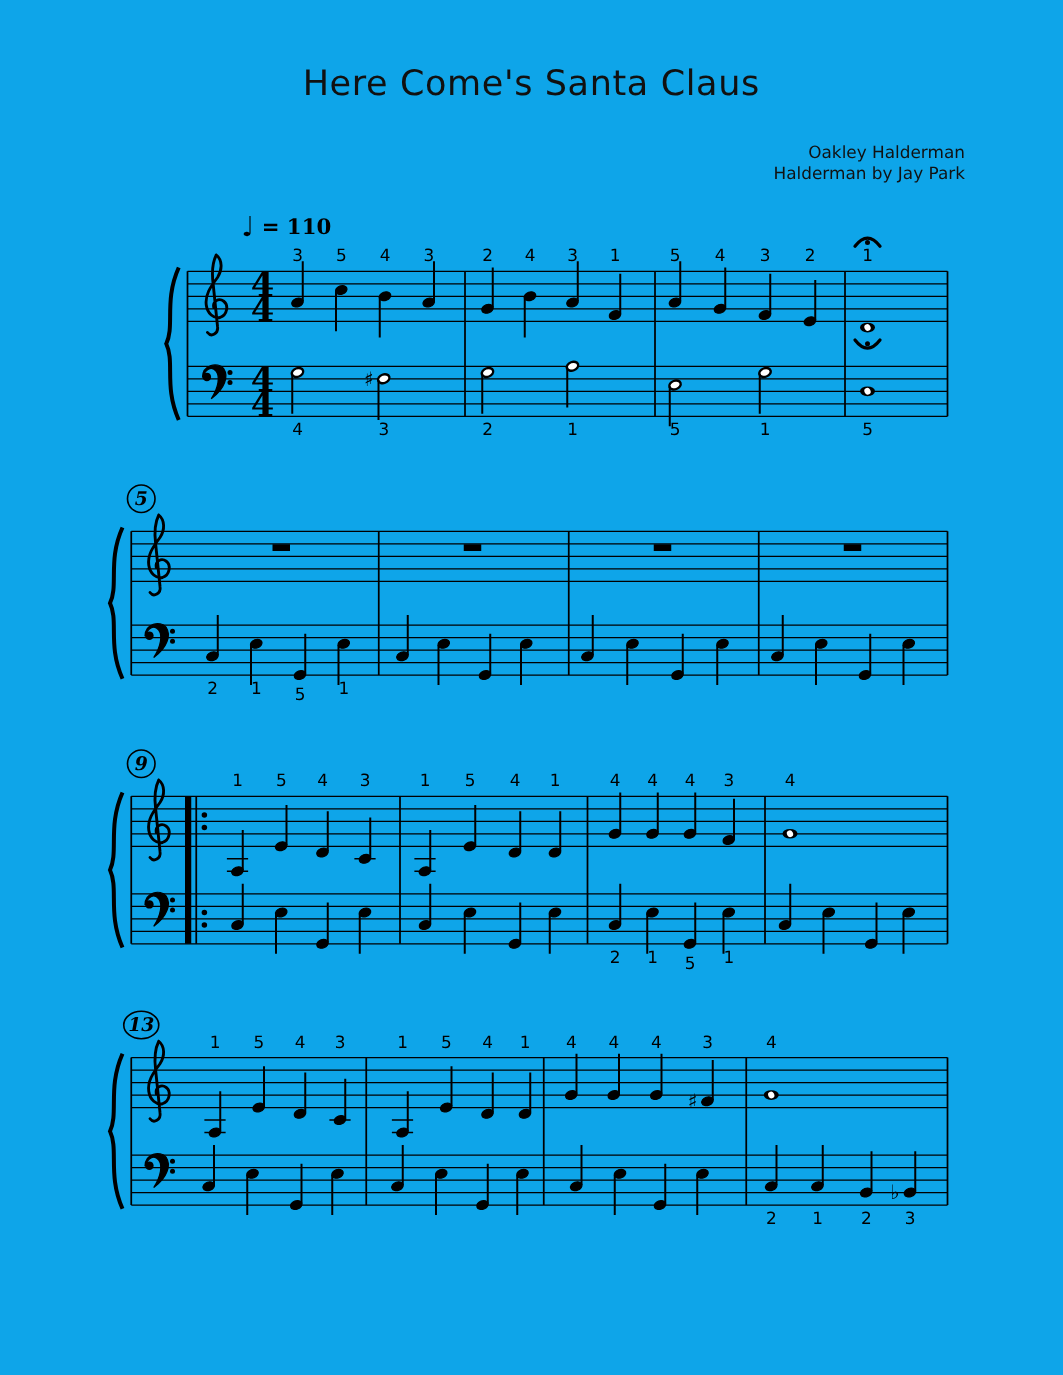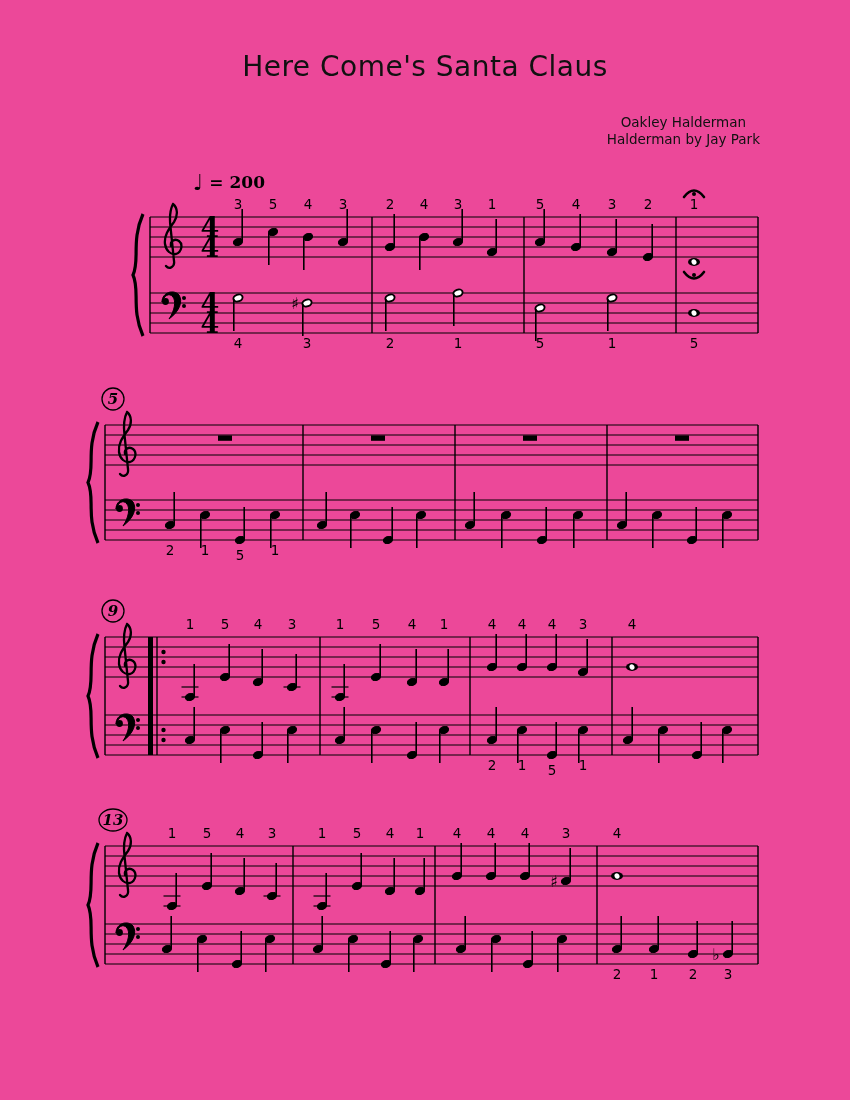--- a/index.html
+++ b/index.html
@@ -1,35 +1,35 @@
 <!DOCTYPE html>
 <html><head>
 <meta charset="utf-8">
 <style>
   html,body{margin:0;padding:0;background:#888;}
-  #page{position:relative;width:850px;height:1100px;background:#ec4899;margin:0 auto;
+  #page{position:relative;width:850px;height:1100px;background:#0ea5e9;margin:0 auto;
         font-family:"DejaVu Sans",sans-serif;overflow:hidden;}
   #title{position:absolute;top:50px;left:0;width:100%;text-align:center;
          font-size:28px;color:#111;letter-spacing:.5px;}
-  #credits{position:absolute;top:114px;right:90px;text-align:center;font-size:13.5px;color:#111;line-height:17px;}
+  #credits{position:absolute;top:114px;right:78px;text-align:right;font-size:13.5px;color:#111;line-height:17px;}
   #tempo{position:absolute;top:170px;left:193px;color:#000;font-weight:bold;}
   #tempo .glyph{font-size:22px;vertical-align:-2px;}
   #tempo .val{font-size:17px;font-family:"DejaVu Serif",serif;}
   svg text{user-select:none;}
 </style>
 </head>
 <body>
 
 <div id="page">
   <div id="title">Here Come's Santa Claus</div>
   <div id="credits">
     <div>Oakley Halderman</div>
     <div>Halderman by Jay Park</div>
   </div>
-  <div id="tempo"><span class="glyph">♩</span><span class="val"> = 200</span></div>
+  <div id="tempo"><span class="glyph">♩</span><span class="val"> = 110</span></div>
   <svg id="score" width="850" height="1100" viewBox="0 0 850 1100" style="position:absolute;left:0;top:0;">
       <line x1="150" y1="217" x2="758" y2="217" stroke="#000" stroke-width="1"></line>
       <line x1="150" y1="293" x2="758" y2="293" stroke="#000" stroke-width="1"></line>
       <line x1="150" y1="227" x2="758" y2="227" stroke="#000" stroke-width="1"></line>
       <line x1="150" y1="303" x2="758" y2="303" stroke="#000" stroke-width="1"></line>
       <line x1="150" y1="237" x2="758" y2="237" stroke="#000" stroke-width="1"></line>
       <line x1="150" y1="313" x2="758" y2="313" stroke="#000" stroke-width="1"></line>
       <line x1="150" y1="247" x2="758" y2="247" stroke="#000" stroke-width="1"></line>
       <line x1="150" y1="323" x2="758" y2="323" stroke="#000" stroke-width="1"></line>
       <line x1="150" y1="257" x2="758" y2="257" stroke="#000" stroke-width="1"></line>

